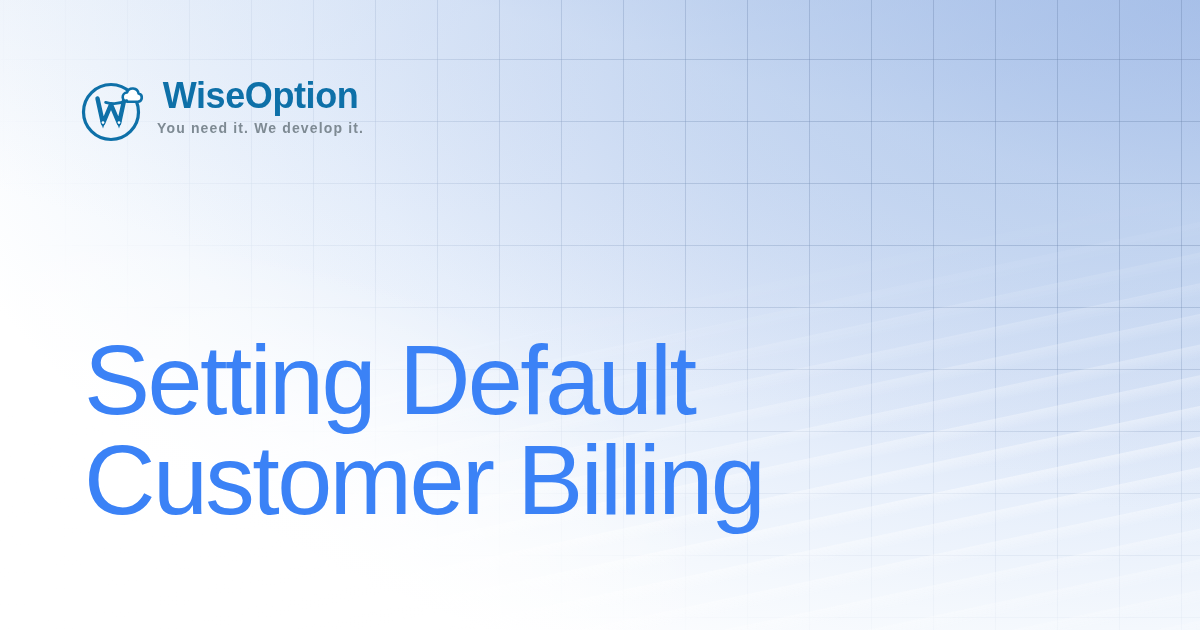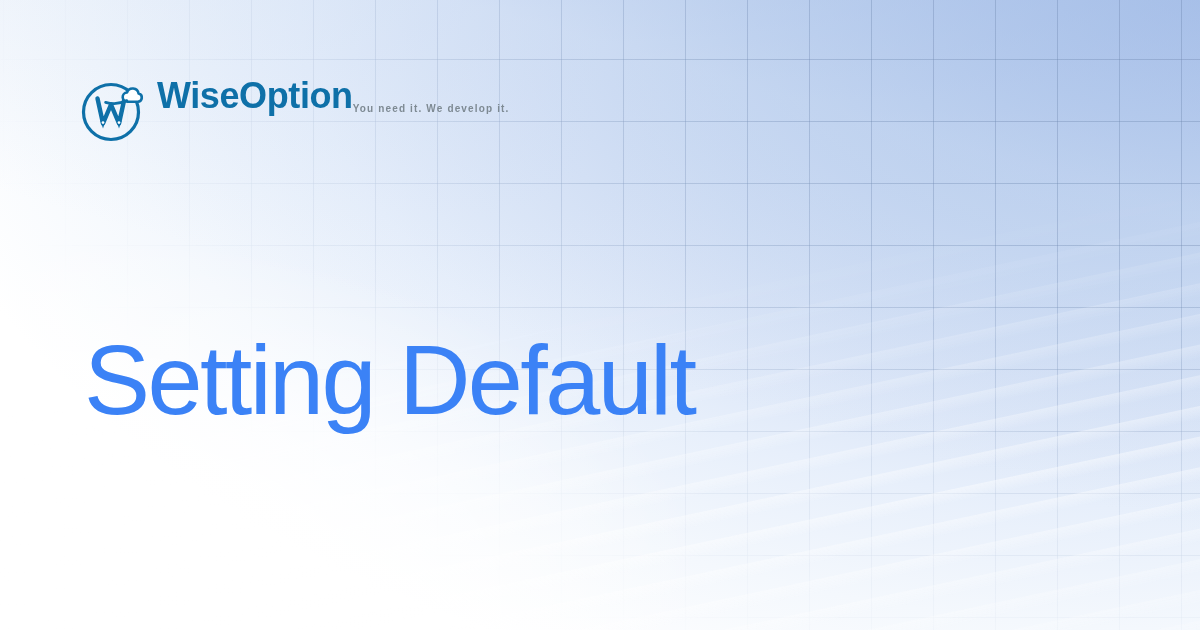--- a/index.html
+++ b/index.html
@@ -124,38 +124,38 @@
     height: 72px;
     flex: 0 0 auto;
     display: block;
     margin-top: 1px;
   }
 
   .logo-text-block {
     margin-left: 7px;
     padding-top: 6px;
     display: flex;
-    flex-direction: row;
-    align-items: flex-end;
+    flex-direction: column;
+    align-items: center;
   }
 
   .logo-wordmark {
     font-family: "Liberation Sans", sans-serif;
     font-size: 36px;
     font-weight: 700;
     line-height: 1.0;
     letter-spacing: -0.4px;
     color: #0e70a8;
     white-space: nowrap;
   }
 
   .logo-tagline {
     margin-top: 6px;
     font-family: "Liberation Sans", sans-serif;
-    font-size: 10px;
+    font-size: 14px;
     font-weight: 700;
     letter-spacing: 1.15px;
     color: #7e8a93;
     white-space: nowrap;
   }
 
   
 
   .headline {
     position: absolute;
@@ -212,15 +212,16 @@
 
     <div class="logo-text-block">
       <div class="logo-wordmark">WiseOption</div>
       <div class="logo-tagline">You need it. We develop it.</div>
     </div>
 
   </div>
 
   <h1 class="headline">
     <span class="headline-line">Setting Default</span>
+    <span class="headline-line">Customer Billing</span>
   </h1>
 
 </div>
 
 </body></html>

